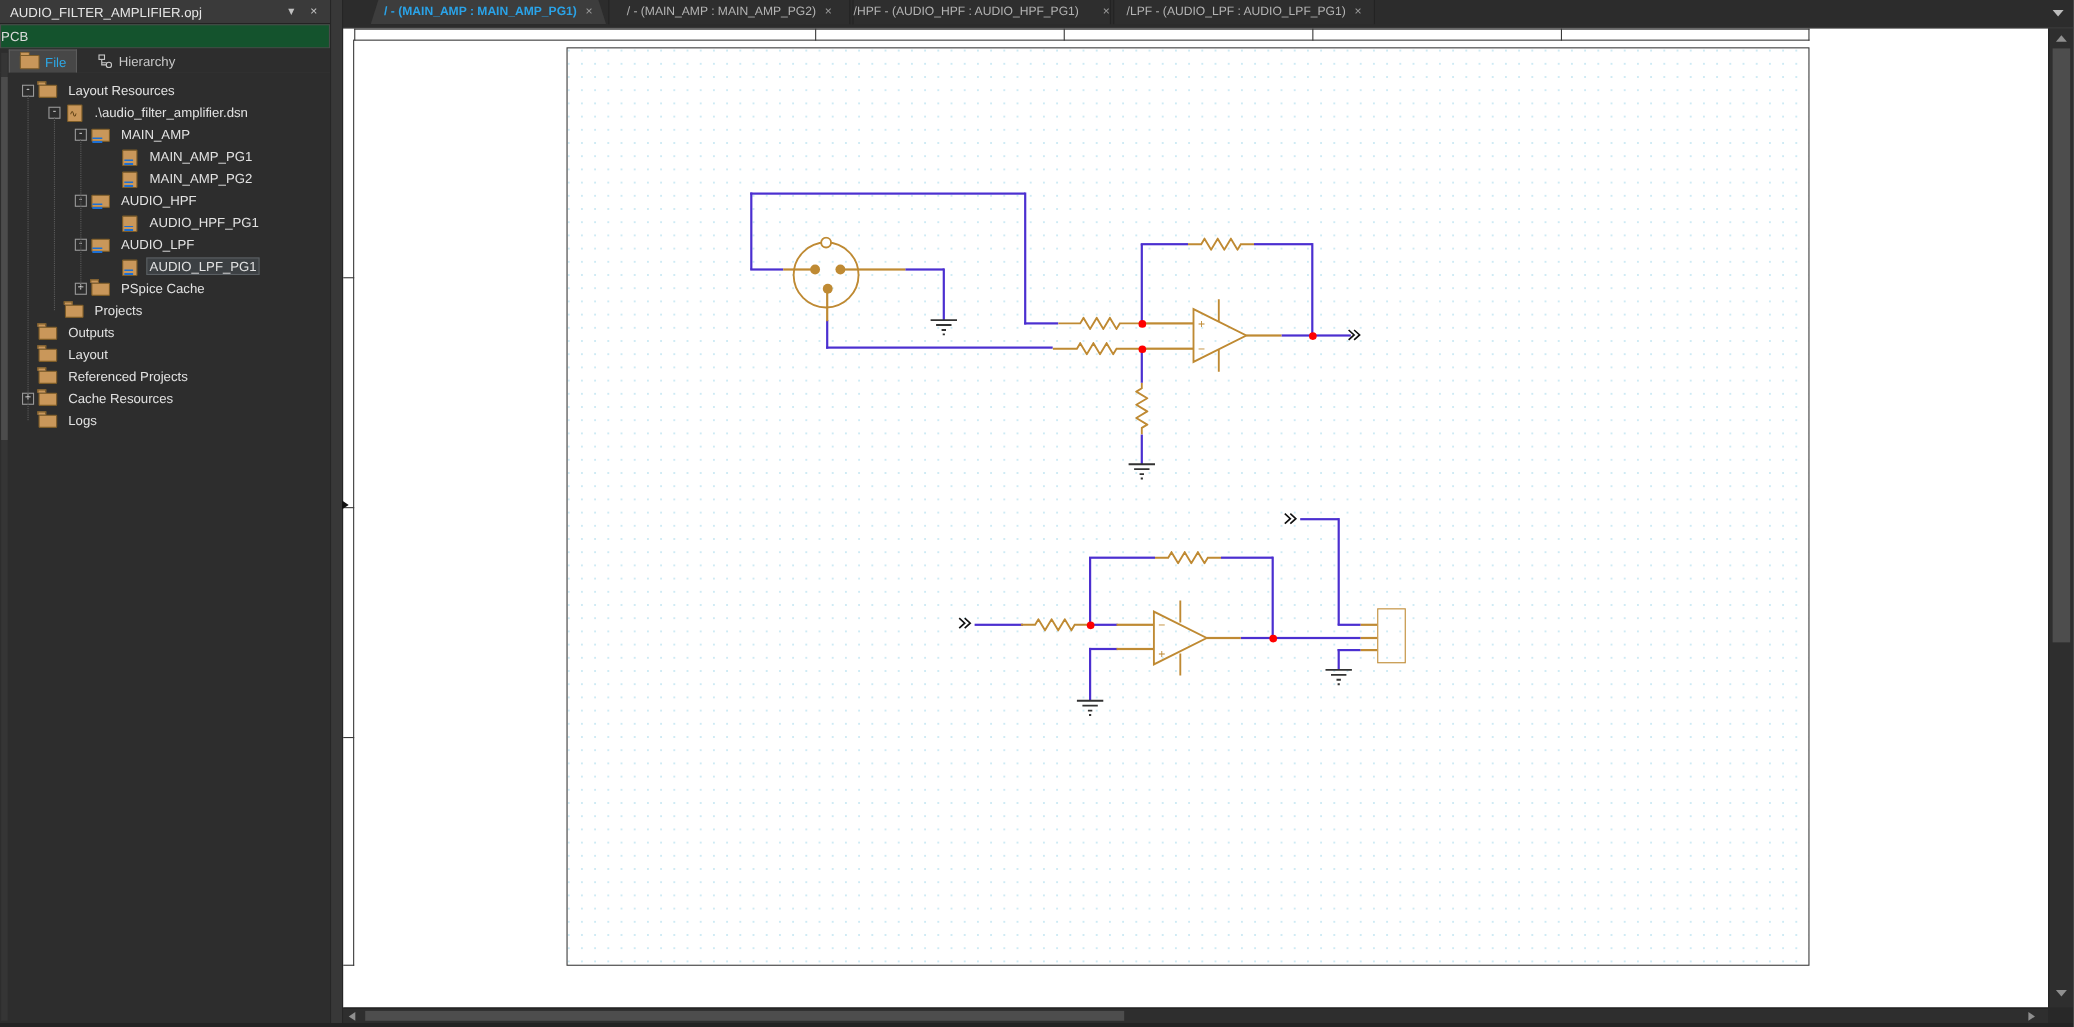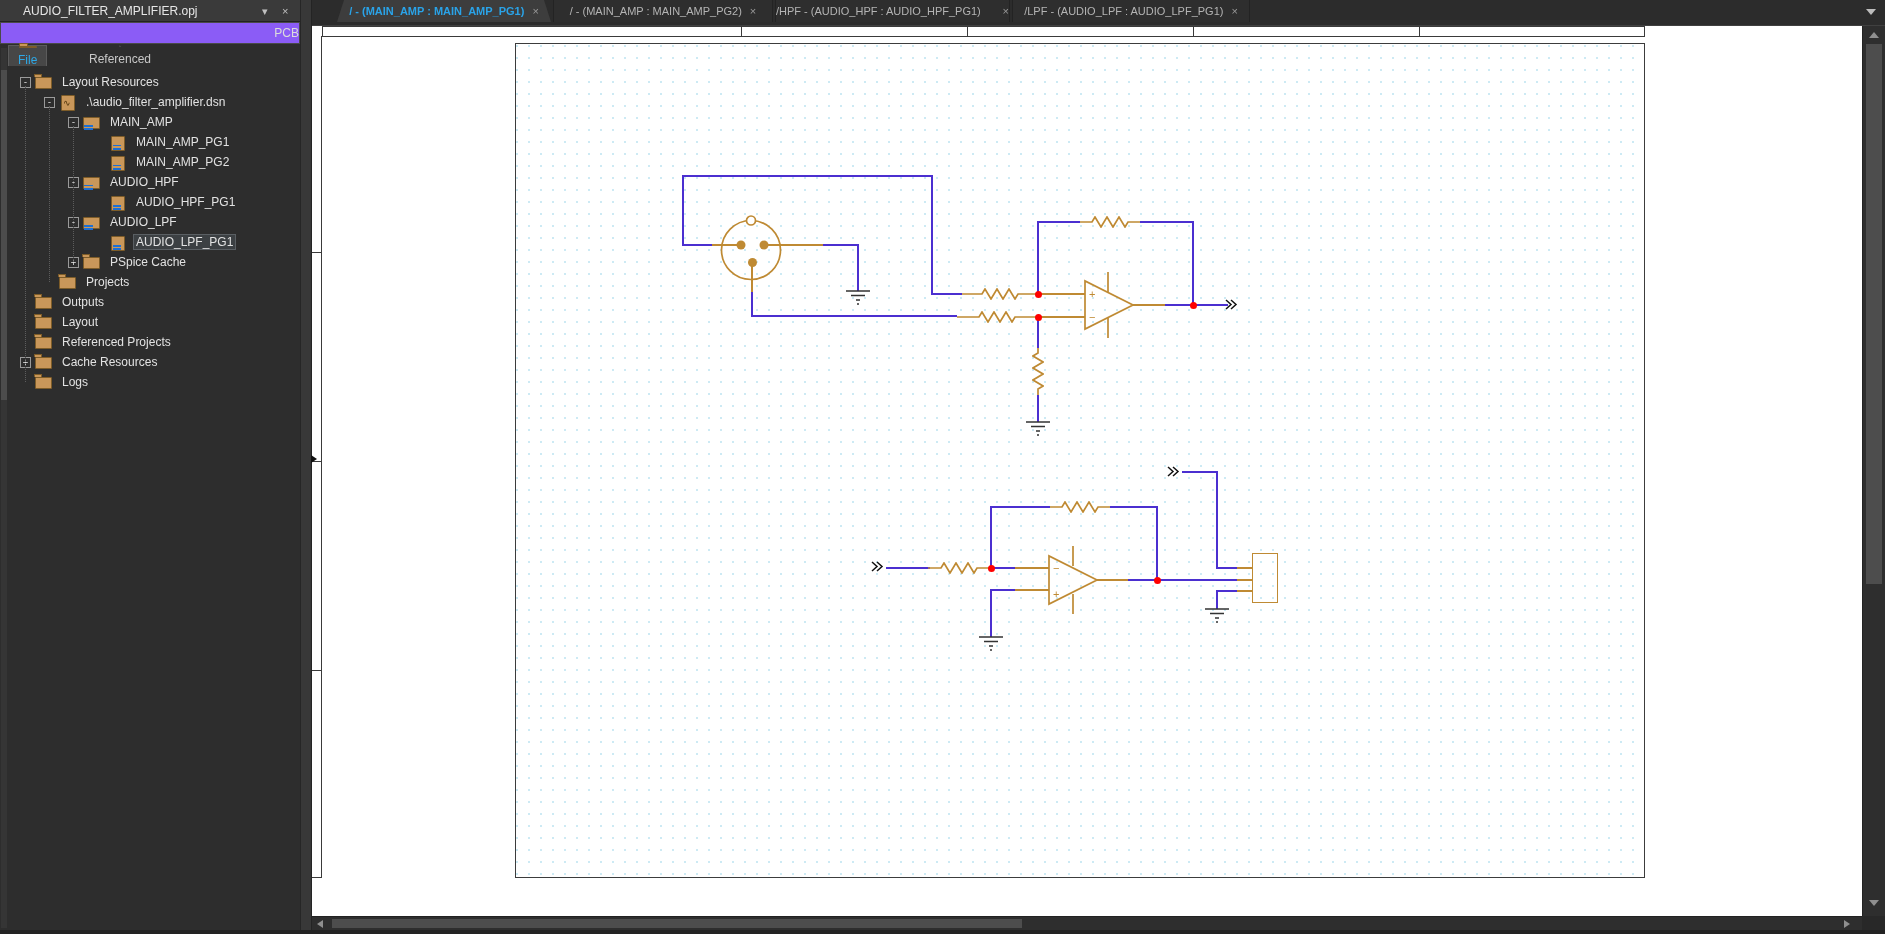--- a/index.html
+++ b/index.html
@@ -2,26 +2,26 @@
 <html><head>
 <meta charset="utf-8">
 <style>
   html,body{margin:0;padding:0;background:#232323;}
   #app{position:relative;width:1885px;height:934px;overflow:hidden;
        font-family:"Liberation Sans",sans-serif;background:#2c2c2c;}
   .abs{position:absolute;}
 
   
   #panel-titlebar{left:0;top:0;width:300px;height:22px;background:#3a3a3a;border-bottom:1px solid #222;
-    color:#e6e6e6;font-size:12px;line-height:22px;padding-left:23px;box-sizing:border-box;}
+    color:#e6e6e6;font-size:12px;line-height:22px;padding-left:9px;box-sizing:border-box;}
   .tb-glyph{position:absolute;top:0;color:#c0c0c0;font-size:11px;line-height:22px;cursor:default;}
-  #panel-header{left:0;top:22px;width:300px;height:22px;background:#8b5cf6;border:1px solid #4a4a4a;
-    box-sizing:border-box;color:#dcdcdc;font-size:12px;text-align:right;line-height:20px;}
+  #panel-header{left:0;top:22px;width:300px;height:22px;background:#14532d;border:1px solid #4a4a4a;
+    box-sizing:border-box;color:#dcdcdc;font-size:12px;text-align:left;line-height:20px;}
   #panel-tabs{left:0;top:44px;width:300px;height:23px;background:#2d2d2d;border-bottom:1px solid #3a3a3a;box-sizing:border-box;}
-  .ptab{position:absolute;top:1px;height:21px;display:flex;align-items:center;gap:5px;padding:0 9px;font-size:12px;flex-direction:column;}
+  .ptab{position:absolute;top:1px;height:21px;display:flex;align-items:center;gap:5px;padding:0 9px;font-size:12px;}
   #ptab-file{left:8px;background:#474747;border:1px solid #5c5c5c;border-bottom:none;color:#2da8e6;}
   #ptab-hier{left:80px;color:#c8c8c8;}
   
   .fold{display:inline-block;width:16px;height:11px;background:#c9975a;border:1px solid #7d5c28;
         border-radius:1px;position:relative;}
   .fold::before{content:'';position:absolute;top:-4px;left:-1px;width:7px;height:2px;background:#c9975a;
         border:1px solid #7d5c28;border-bottom:none;border-radius:1px 1px 0 0;}
   
   #tree{left:0;top:66px;width:300px;height:868px;background:#2d2d2d;padding-top:6px;box-sizing:border-box;}
   .guide{position:absolute;border-left:1px dotted #5d5d5d;width:0;}
@@ -112,21 +112,21 @@
     <div class="ptab" id="ptab-file">
       <span class="fold"></span>
       <span>File</span>
     </div>
     <div class="ptab" id="ptab-hier">
       <svg width="14" height="14" viewBox="0 0 14 14">
         <rect x="1" y="1" width="5" height="4" fill="none" stroke="#c8c8c8" stroke-width="1"></rect>
         <path d="M3.5 5 V10 H8 M3.5 8 H8" stroke="#c8c8c8" stroke-width="1" fill="none"></path>
         <circle cx="10" cy="10" r="2.4" fill="none" stroke="#c8c8c8" stroke-width="1"></circle>
       </svg>
-      <span>Referenced</span>
+      <span>Hierarchy</span>
     </div>
   </div>
 
   <div id="tree" class="abs">
 
   <div class="trow lv0">
         <span class="exp">-</span>
         <span class="tico ic-folder"></span>
         <span class="tlabel">Layout Resources</span>
       </div>

